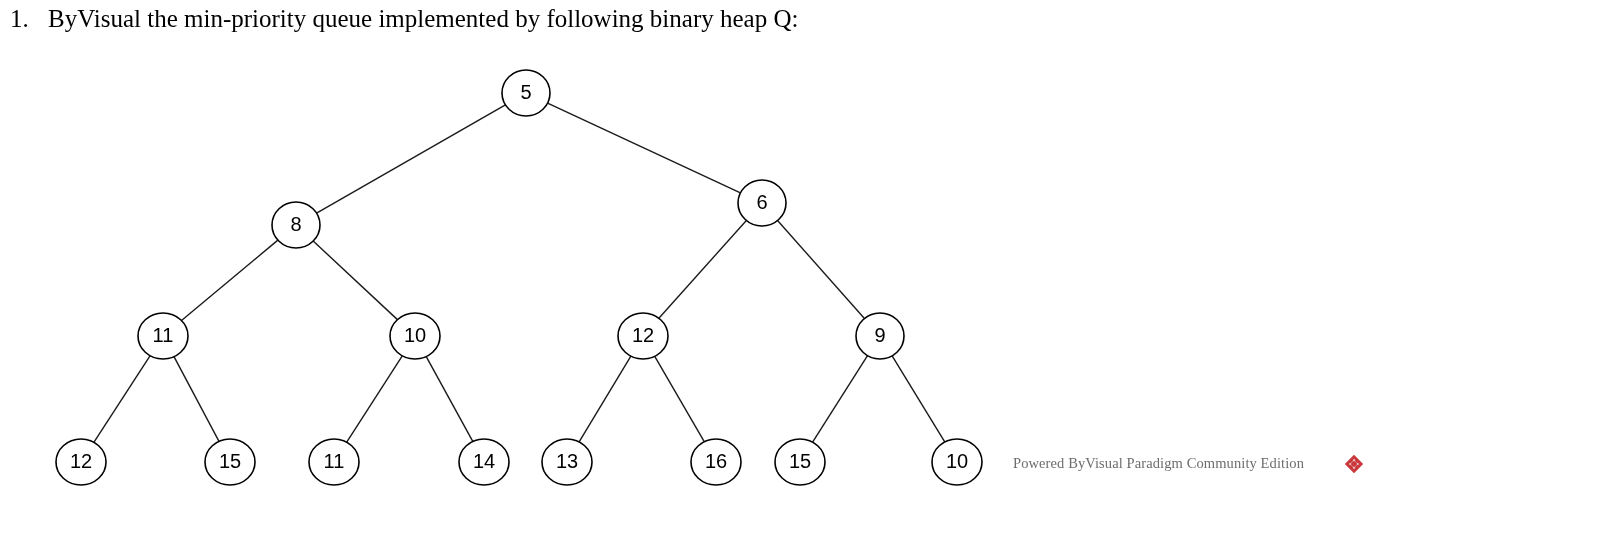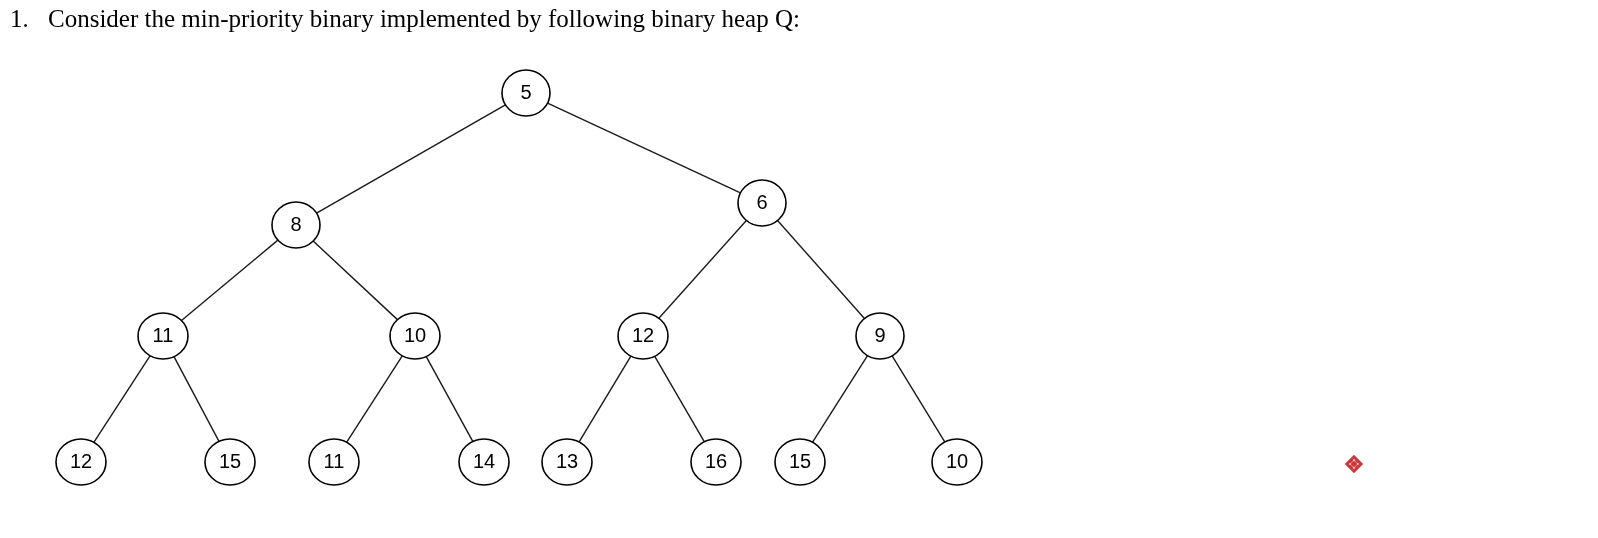--- a/index.html
+++ b/index.html
@@ -79,21 +79,21 @@
     left: 1344px;
     top: 454px;
     width: 20px;
     height: 20px;
   }
 </style>
 </head>
 <body>
 
 <div id="question-line">
-  <span id="question-number">1.</span><span id="question-text">Consider the min-priority binary implemented by following binary heap Q:</span>
+  <span id="question-number">1.</span><span id="question-text">ByVisual the min-priority queue implemented by following binary heap Q:</span>
 </div>
 
 <div id="diagram-area">
   <svg id="heap-svg" viewBox="0 0 1598 538">
     <g id="edge-layer">
         <line x1="505.41" y1="104.82" x2="316.59" y2="213.18" class="heap-edge" stroke="#1a1a1a"></line>
         <line x1="547.58" y1="103.06" x2="740.42" y2="192.94" class="heap-edge" stroke="#1a1a1a"></line>
         <line x1="277.90" y1="240.11" x2="181.52" y2="320.55" class="heap-edge" stroke="#1a1a1a"></line>
         <line x1="313.20" y1="241.04" x2="397.44" y2="319.62" class="heap-edge" stroke="#1a1a1a"></line>
         <line x1="746.38" y1="220.46" x2="658.89" y2="318.24" class="heap-edge" stroke="#1a1a1a"></line>
@@ -164,18 +164,19 @@
           <ellipse cx="800" cy="462" rx="25" ry="23" class="heap-node-circle" fill="#ffffff" stroke="#000000"></ellipse>
           <text x="800" y="463" class="heap-node-label">15</text>
         </g>
         <g>
           <ellipse cx="957" cy="462" rx="25" ry="23" class="heap-node-circle" fill="#ffffff" stroke="#000000"></ellipse>
           <text x="957" y="463" class="heap-node-label">10</text>
         </g>
       </g>
   </svg>
 
+  <div id="watermark">Powered ByVisual Paradigm Community Edition</div>
   <svg id="watermark-logo" viewBox="0 0 20 20">
     <polygon points="10,0.8 19.2,10 10,19.2 0.8,10" fill="#c9393c"></polygon>
     <path d="M10 4.6 L11.8 8.2 L15.4 10 L11.8 11.8 L10 15.4 L8.2 11.8 L4.6 10 L8.2 8.2 Z" fill="#ffffff" opacity="0.92"></path>
     <polygon points="10,6.4 13.6,10 10,13.6 6.4,10" fill="#c9393c"></polygon>
   </svg>
 </div>
 
 </body></html>

